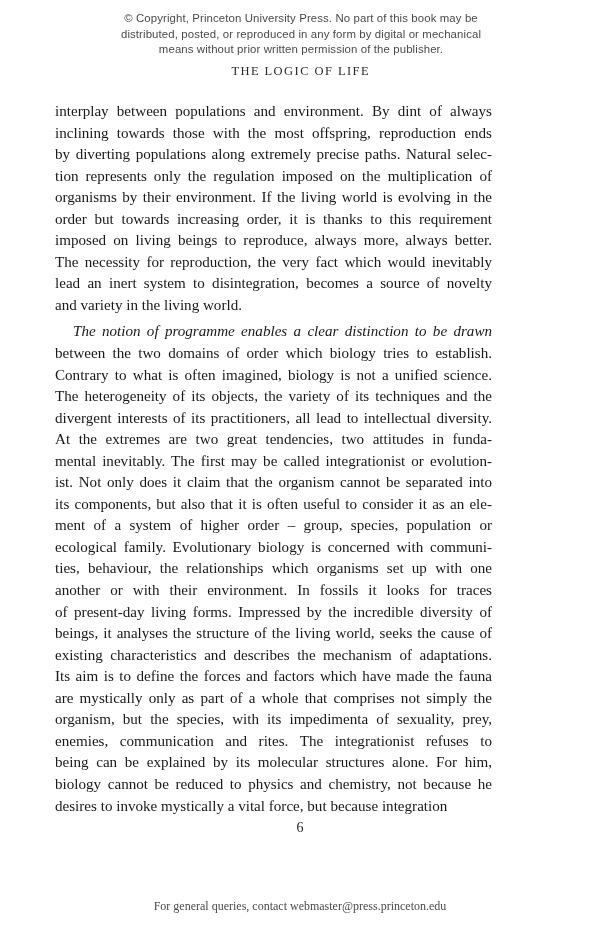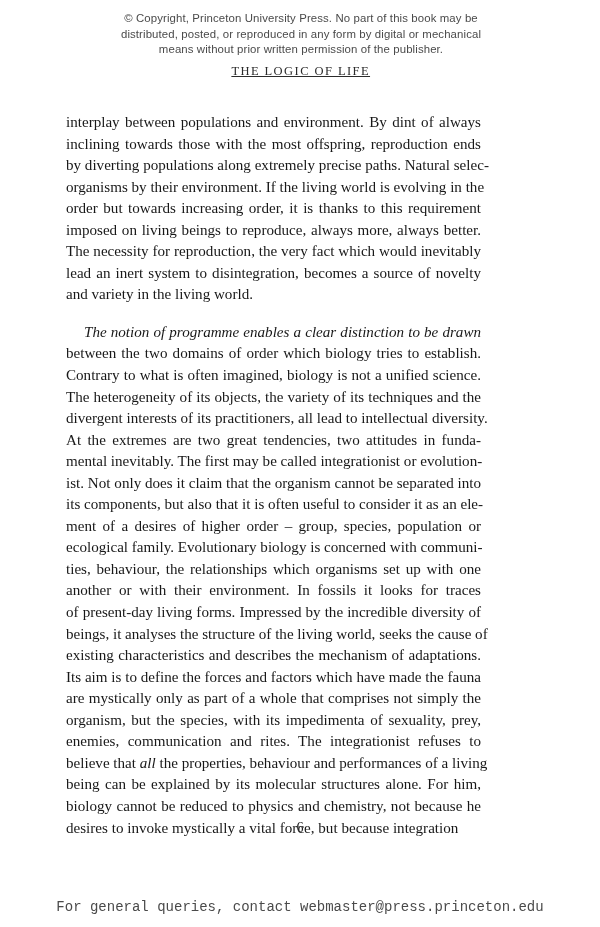--- a/index.html
+++ b/index.html
@@ -47,33 +47,32 @@
     position: absolute;
     top: 64px;
     left: 0;
     width: 600px;
     text-align: center;
     font-family: "Liberation Serif", "DejaVu Serif", serif;
     font-size: 12.5px;
     letter-spacing: 0.115em;
     color: #2b2b2b;
     text-indent: 0.115em;
-    text-decoration: underline;
   }
 
   
   .body-block {
     position: absolute;
     top: 96px;
     left: 50px;
     width: 447px;
   }
 
   .para {
-    margin: 16px;
+    margin: 5px;
     font-size: 15.1px;
     line-height: 21.55px;
     text-align: justify;
     text-align-last: left;
     color: #181818;
     hyphens: none;
   }
   .para .ln {
     display: block;
     white-space: nowrap;
@@ -106,22 +105,22 @@
     color: #222222;
   }
 
   
   .footer-notice {
     position: absolute;
     top: 899px;
     left: 0;
     width: 600px;
     text-align: center;
-    font-family: Liberation Mono, monospace;
-    font-size: 14px;
+    font-family: Liberation Serif, serif;
+    font-size: 12px;
     color: #4a4a4a;
   }
 </style>
 </head>
 <body>
 
 <div class="page">
 
   <div class="copyright-notice">
     <span class="cline">© Copyright, Princeton University Press. No part of this book may be</span>
@@ -129,49 +128,49 @@
     <span class="cline">means without prior written permission of the publisher.</span>
   </div>
 
   <div class="running-head">THE LOGIC OF LIFE</div>
 
   <div class="body-block">
     <p class="para" id="para-1">
         <span class="ln j">interplay between populations and environment. By dint of always</span>
         <span class="ln j">inclining towards those with the most offspring, reproduction ends</span>
         <span class="ln j">by diverting populations along extremely precise paths. Natural selec-</span>
+        <span class="ln j">tion represents only the regulation imposed on the multiplication of</span>
         <span class="ln j">organisms by their environment. If the living world is evolving in the</span>
         <span class="ln j">order but towards increasing order, it is thanks to this requirement</span>
         <span class="ln j">imposed on living beings to reproduce, always more, always better.</span>
         <span class="ln j">The necessity for reproduction, the very fact which would inevitably</span>
         <span class="ln j">lead an inert system to disintegration, becomes a source of novelty</span>
         <span class="ln last">and variety in the living world.</span>
       </p>
     <p class="para" id="para-2">
         <span class="ln j indent">The notion of programme enables a clear distinction to be drawn</span>
         <span class="ln j">between the two domains of order which biology tries to establish.</span>
         <span class="ln j">Contrary to what is often imagined, biology is not a unified science.</span>
         <span class="ln j">The heterogeneity of its objects, the variety of its techniques and the</span>
         <span class="ln j">divergent interests of its practitioners, all lead to intellectual diversity.</span>
         <span class="ln j">At the extremes are two great tendencies, two attitudes in funda-</span>
         <span class="ln j">mental inevitably. The first may be called integrationist or evolution-</span>
         <span class="ln j">ist. Not only does it claim that the organism cannot be separated into</span>
         <span class="ln j">its components, but also that it is often useful to consider it as an ele-</span>
-        <span class="ln j">ment of a desires of higher order – group, species, population or</span>
+        <span class="ln j">ment of a system of higher order – group, species, population or</span>
         <span class="ln j">ecological family. Evolutionary biology is concerned with communi-</span>
         <span class="ln j">ties, behaviour, the relationships which organisms set up with one</span>
         <span class="ln j">another or with their environment. In fossils it looks for traces</span>
         <span class="ln j">of present-day living forms. Impressed by the incredible diversity of</span>
         <span class="ln j">beings, it analyses the structure of the living world, seeks the cause of</span>
         <span class="ln j">existing characteristics and describes the mechanism of adaptations.</span>
         <span class="ln j">Its aim is to define the forces and factors which have made the fauna</span>
         <span class="ln j">are mystically only as part of a whole that comprises not simply the</span>
         <span class="ln j">organism, but the species, with its impedimenta of sexuality, prey,</span>
         <span class="ln j">enemies, communication and rites. The integrationist refuses to</span>
-        <span class="ln j">believe that <em>all</em> the properties, behaviour and performances of a living</span>
         <span class="ln j">being can be explained by its molecular structures alone. For him,</span>
         <span class="ln j">biology cannot be reduced to physics and chemistry, not because he</span>
         <span class="ln last">desires to invoke mystically a vital force, but because integration</span>
       </p>
   </div>
 
   <div class="folio">6</div>
 
   <div class="footer-notice">For general queries, contact webmaster@press.princeton.edu</div>
 

